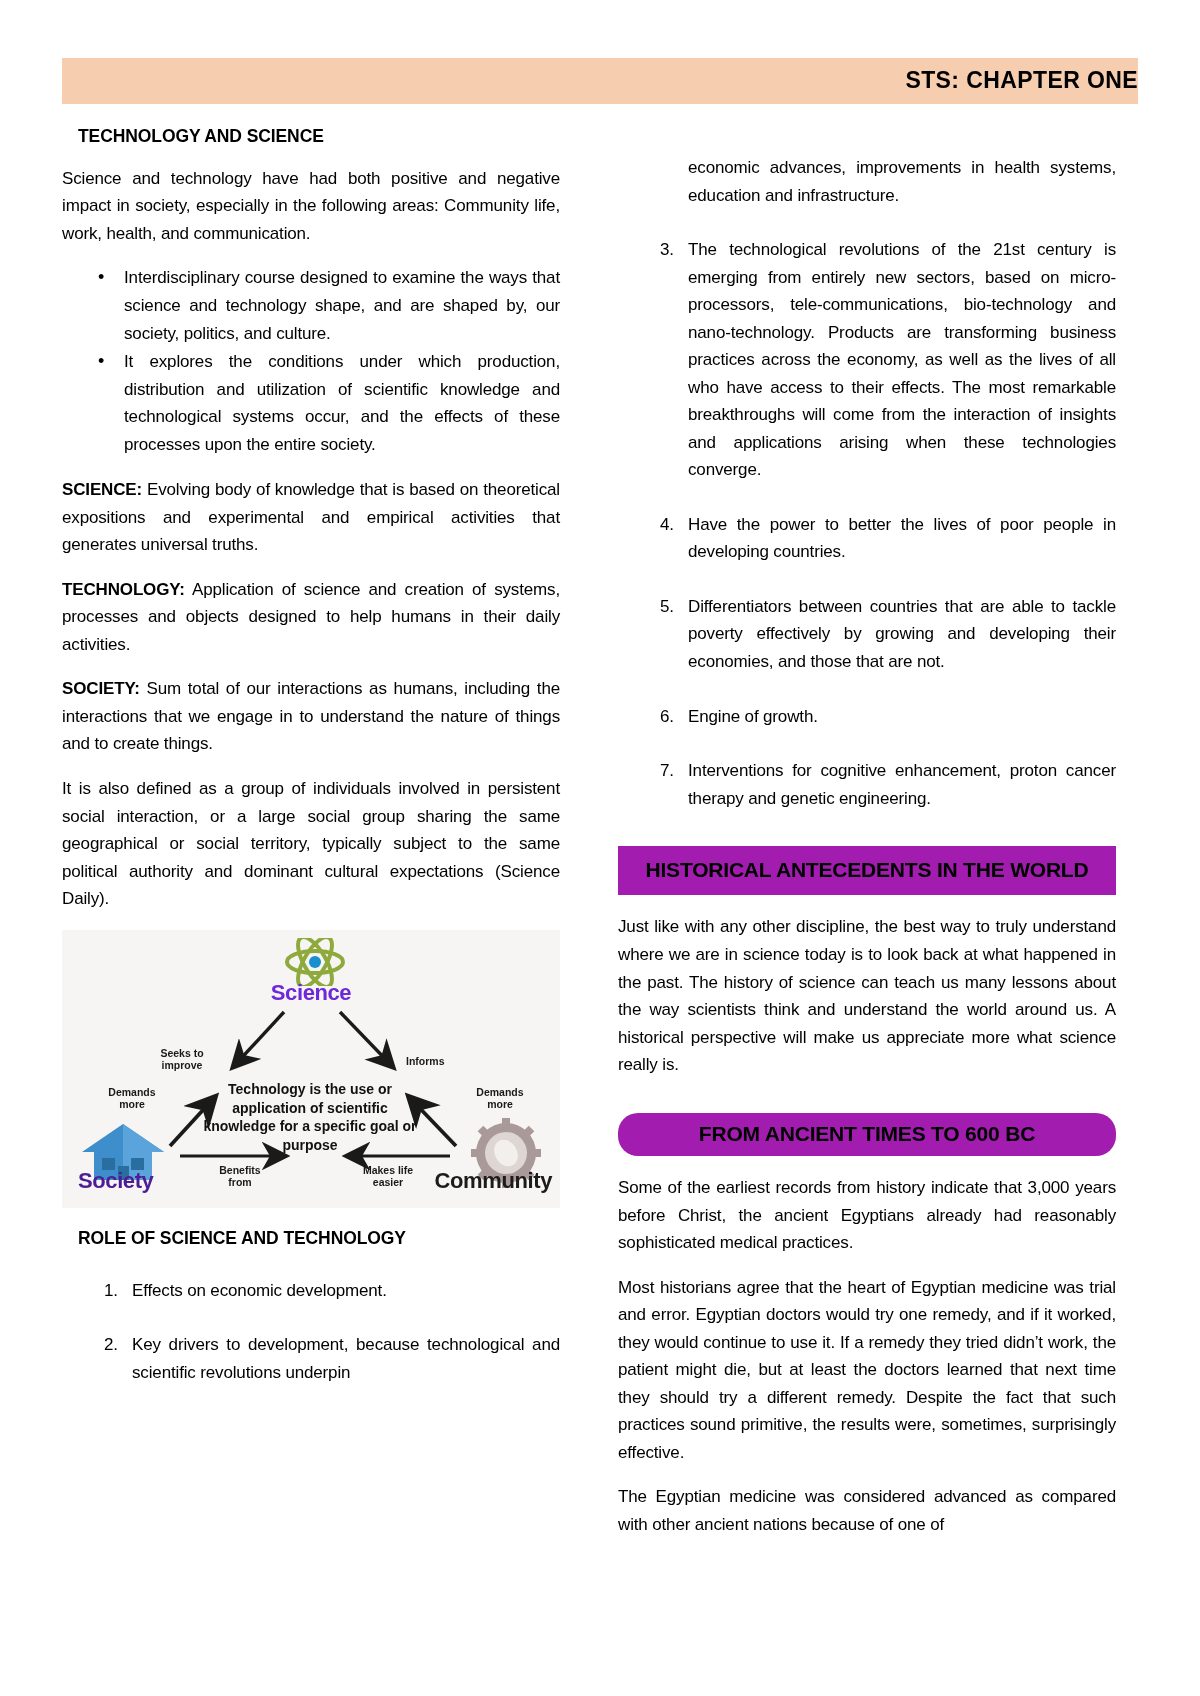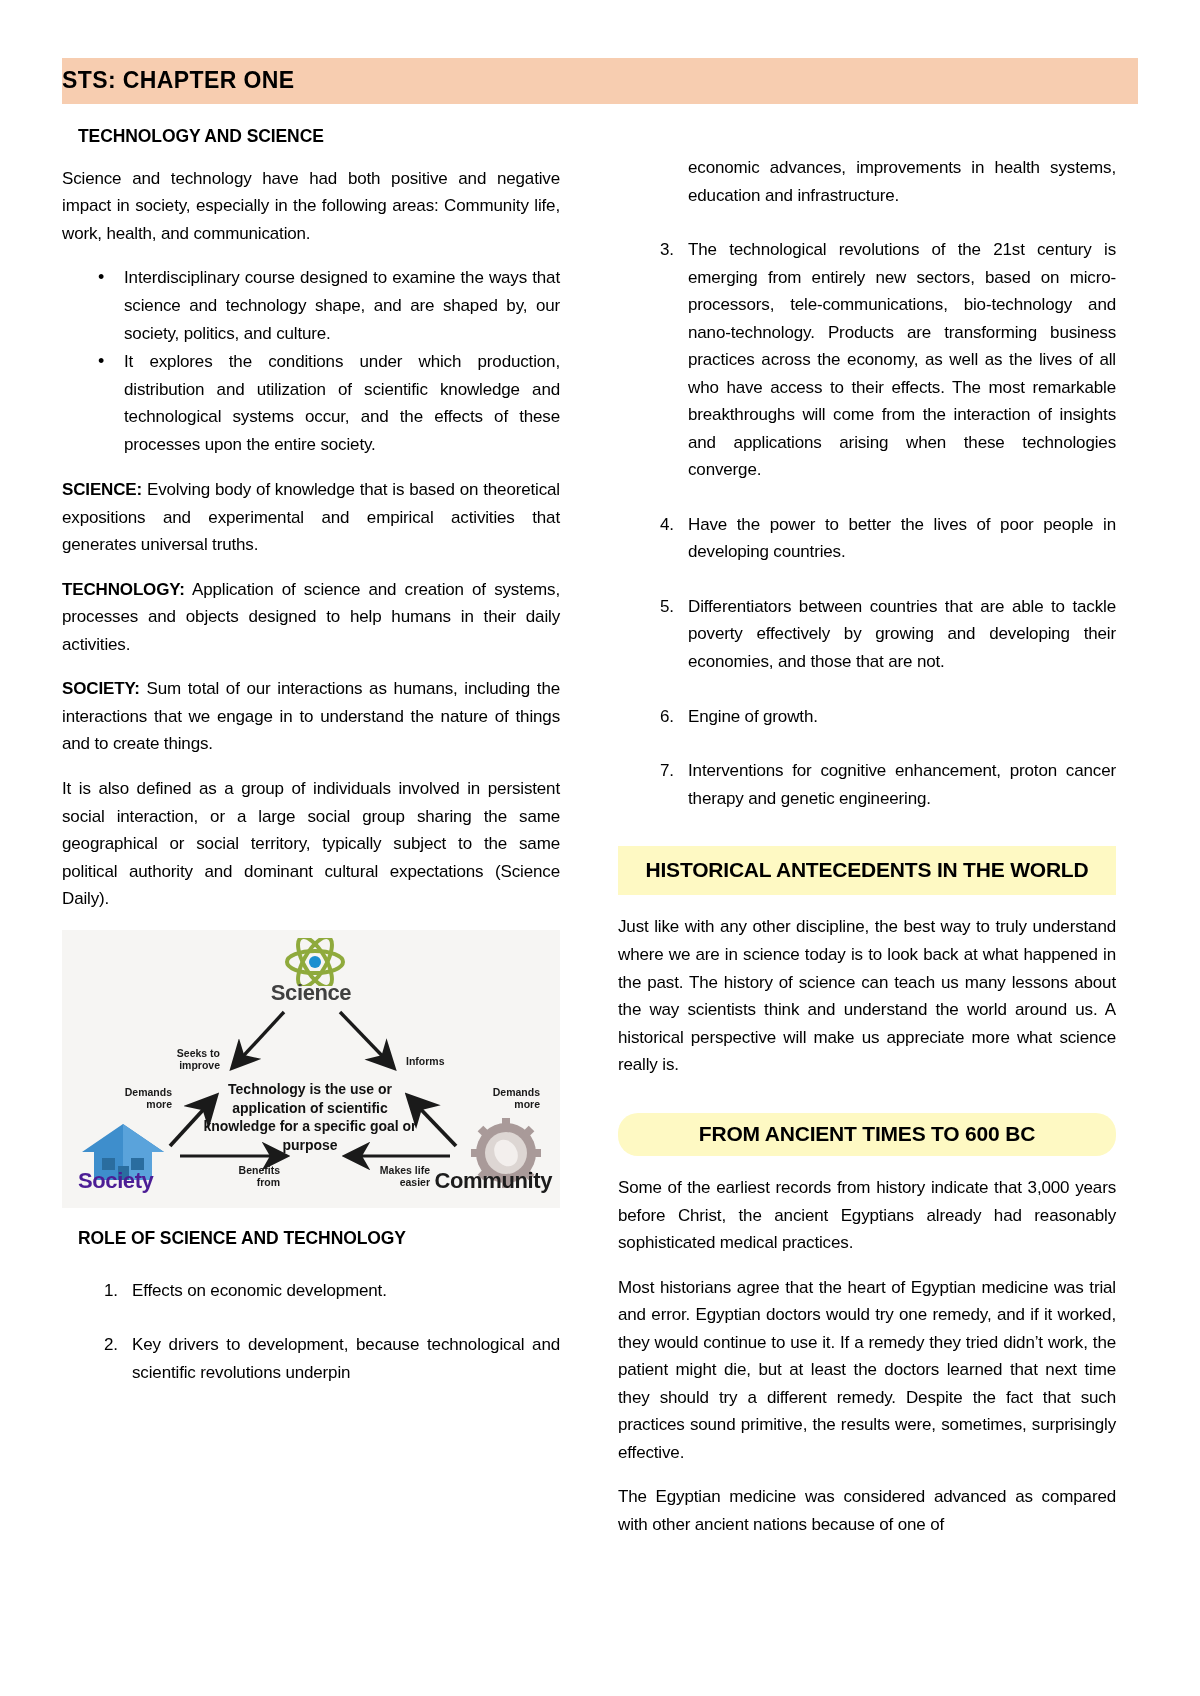--- a/index.html
+++ b/index.html
@@ -16,21 +16,21 @@
     width: 1200px;
     height: 1696px;
     background: #ffffff;
     box-sizing: border-box;
     padding: 58px 62px 40px 62px;
     overflow: hidden;
   }
   
   .chapter-banner {
     background: #f7cdb0;
-    text-align: left;
+    text-align: right;
     font-weight: bold;
     font-size: 23px;
     letter-spacing: 0.4px;
     padding: 9px 0 10px 0;
     margin: 0 0 22px 0;
     color: #000;
   }
   
   .columns {
     display: flex;
@@ -97,21 +97,21 @@
     margin-top: 27px;
   }
   ol.numbers li::before {
     content: counter(num) ".";
     position: absolute;
     left: 0;
     top: 0;
   }
   
   .sub-banner {
-    background: #fef9c3;
+    background: #a21caf;
     text-align: center;
     font-weight: bold;
     font-size: 21px;
     line-height: 1.35;
     padding: 10px 18px 11px 18px;
     margin: 34px 0 18px 0;
     letter-spacing: -0.2px;
   }
   .sub-banner.tight { padding: 7px 18px 8px 18px; border-radius: 20px; }
   
@@ -130,21 +130,21 @@
     width: 62px;
     height: 48px;
   }
   .fig-label-science {
     position: absolute;
     left: 0; right: 0;
     top: 50px;
     text-align: center;
     font-size: 22px;
     font-weight: bold;
-    color: #404040;
+    color: #6d28d9;
     letter-spacing: -0.4px;
   }
   .fig-label-society {
     position: absolute;
     left: 16px;
     top: 238px;
     font-size: 22px;
     font-weight: bold;
     color: #4c1d95;
     letter-spacing: -0.4px;
@@ -157,21 +157,21 @@
     font-weight: bold;
     color: #1c1c1c;
     letter-spacing: -0.4px;
   }
   .fig-small {
     position: absolute;
     font-size: 10.5px;
     font-weight: bold;
     color: #1a1a1a;
     line-height: 1.2;
-    text-align: right;
+    text-align: center;
   }
   .fig-center-text {
     position: absolute;
     left: 134px;
     top: 150px;
     width: 228px;
     text-align: center;
     font-size: 14px;
     font-weight: bold;
     line-height: 1.35;

